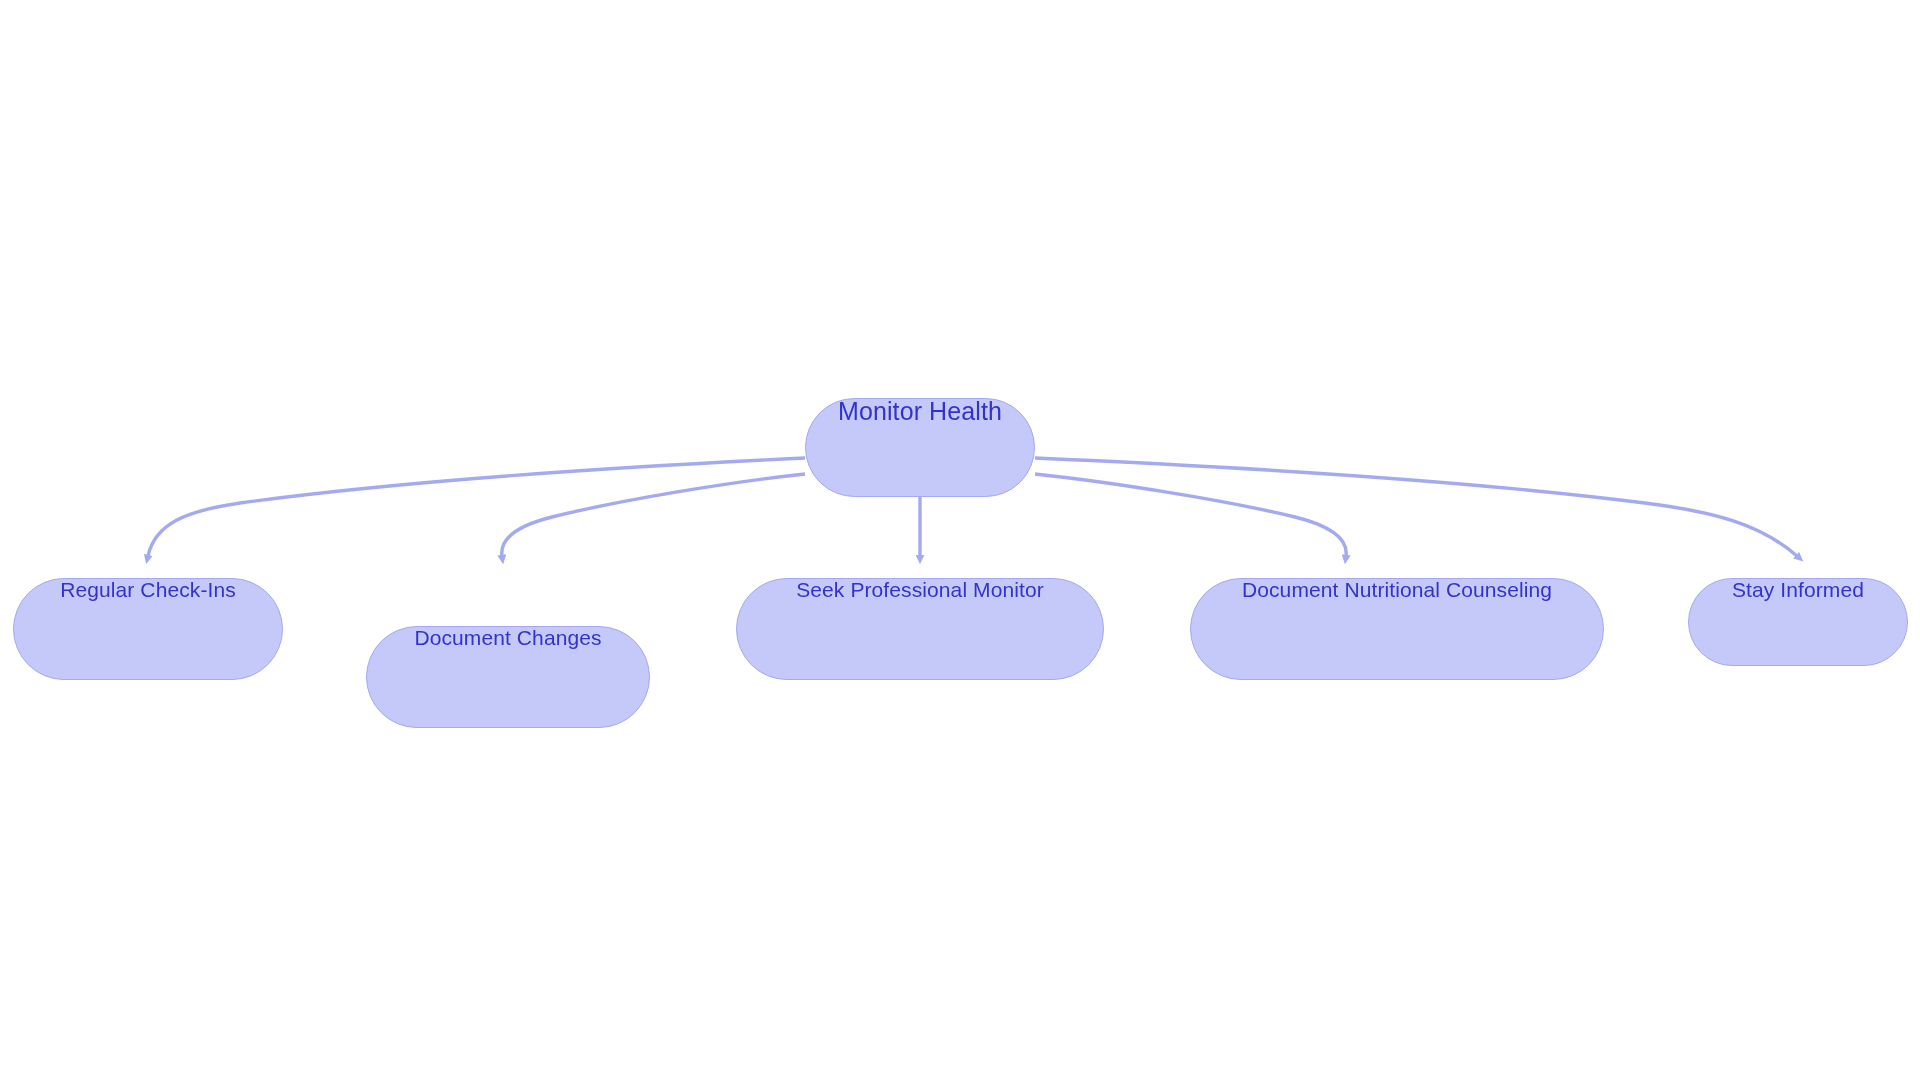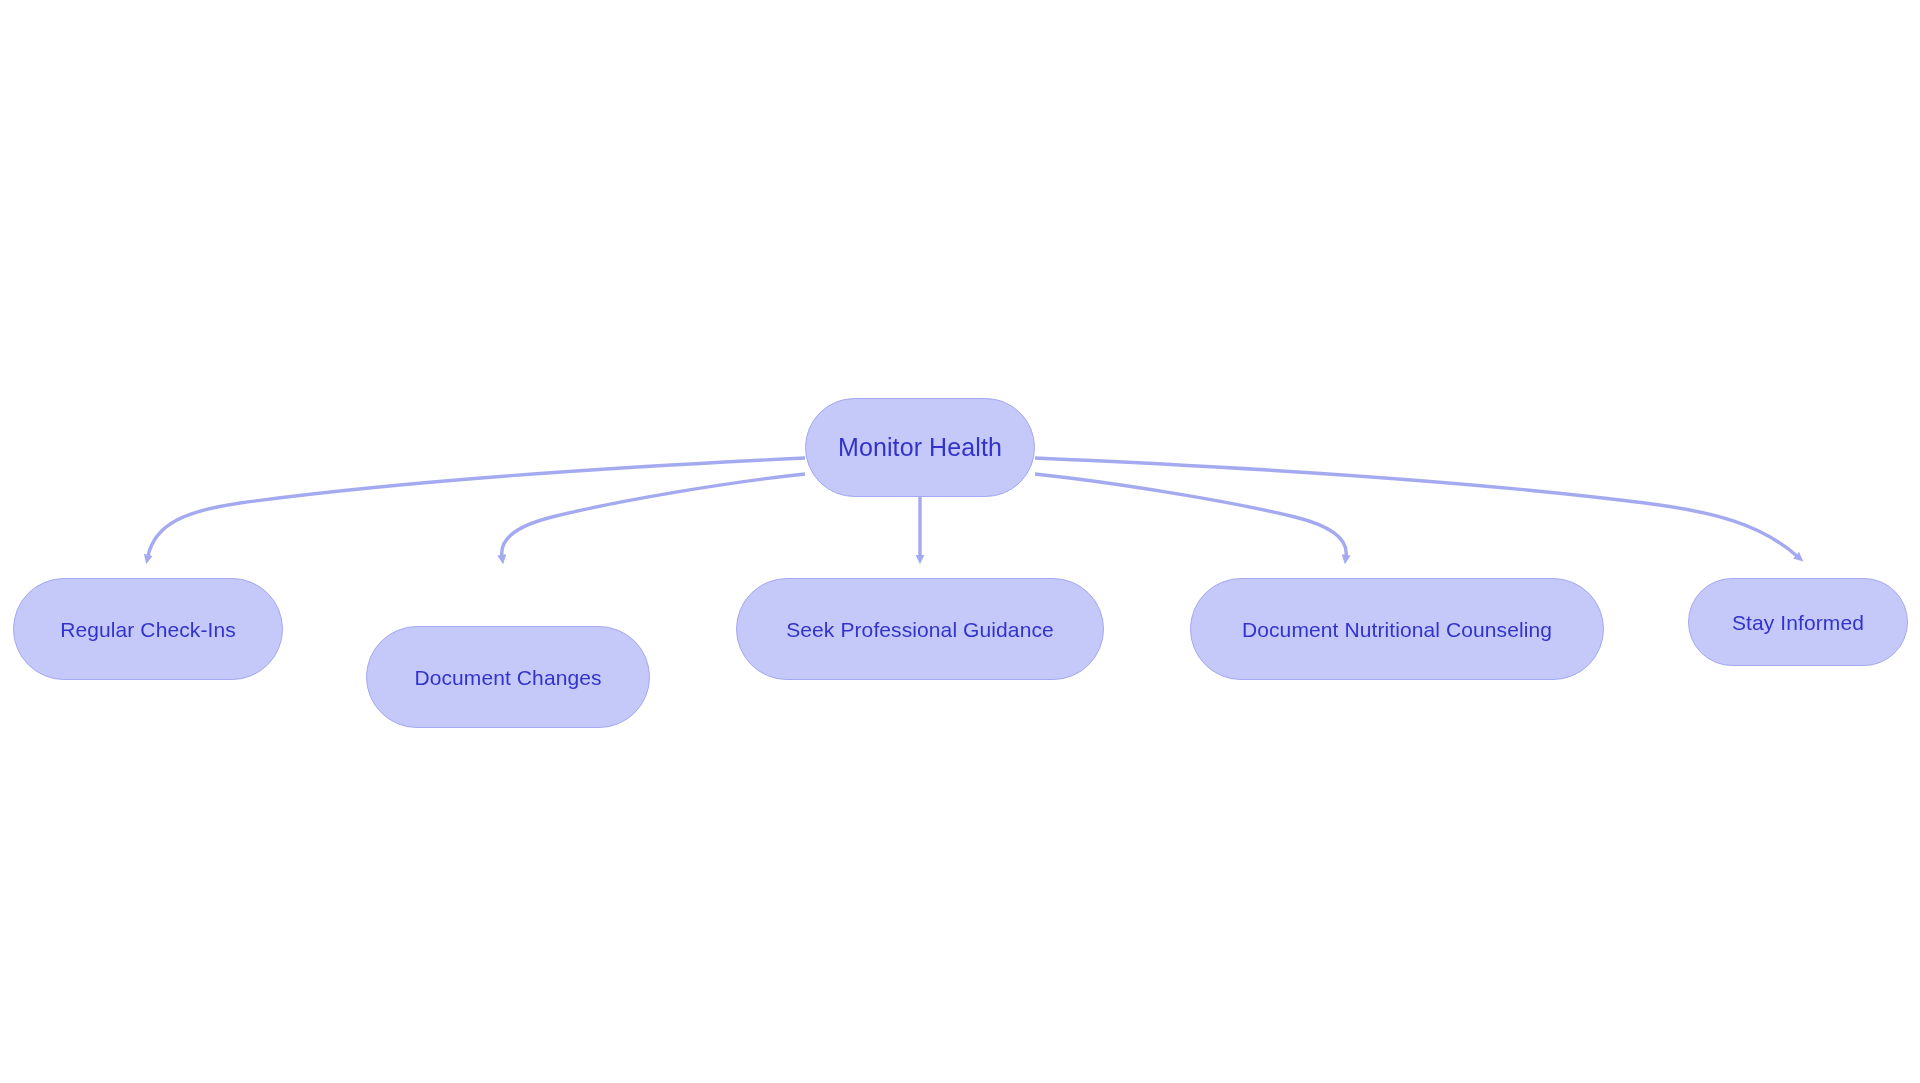--- a/index.html
+++ b/index.html
@@ -23,21 +23,20 @@
     left: 0;
     top: 0;
     width: 1920px;
     height: 1083px;
     pointer-events: none;
   }
   .flow-node {
     position: absolute;
     box-sizing: border-box;
     display: flex;
-    align-items: center;
     justify-content: center;
     background: #c5c9fa;
     border: 1.6px solid #a3a9f2;
     border-radius: 999px;
     color: #3333cc;
     letter-spacing: 0.1px;
     white-space: nowrap;
     user-select: none;
   }
   .flow-node .node-label {
@@ -80,21 +79,21 @@
 
   <div class="flow-node node-leaf" style="left:13px; top:578px; width:270px; height:102px;">
     <span class="node-label">Regular Check-Ins</span>
   </div>
 
   <div class="flow-node node-leaf" style="left:366px; top:578px; width:284px; height:102px;margin-top:48px;">
     <span class="node-label">Document Changes</span>
   </div>
 
   <div class="flow-node node-leaf" style="left:736px; top:578px; width:368px; height:102px;">
-    <span class="node-label">Seek Professional Guidance</span>
+    <span class="node-label">Seek Professional Monitor</span>
   </div>
 
   <div class="flow-node node-leaf" style="left:1190px; top:578px; width:414px; height:102px;">
     <span class="node-label">Document Nutritional Counseling</span>
   </div>
 
   <div class="flow-node node-leaf" style="left:1688px; top:578px; width:220px; height:88px;">
     <span class="node-label">Stay Informed</span>
   </div>
 

